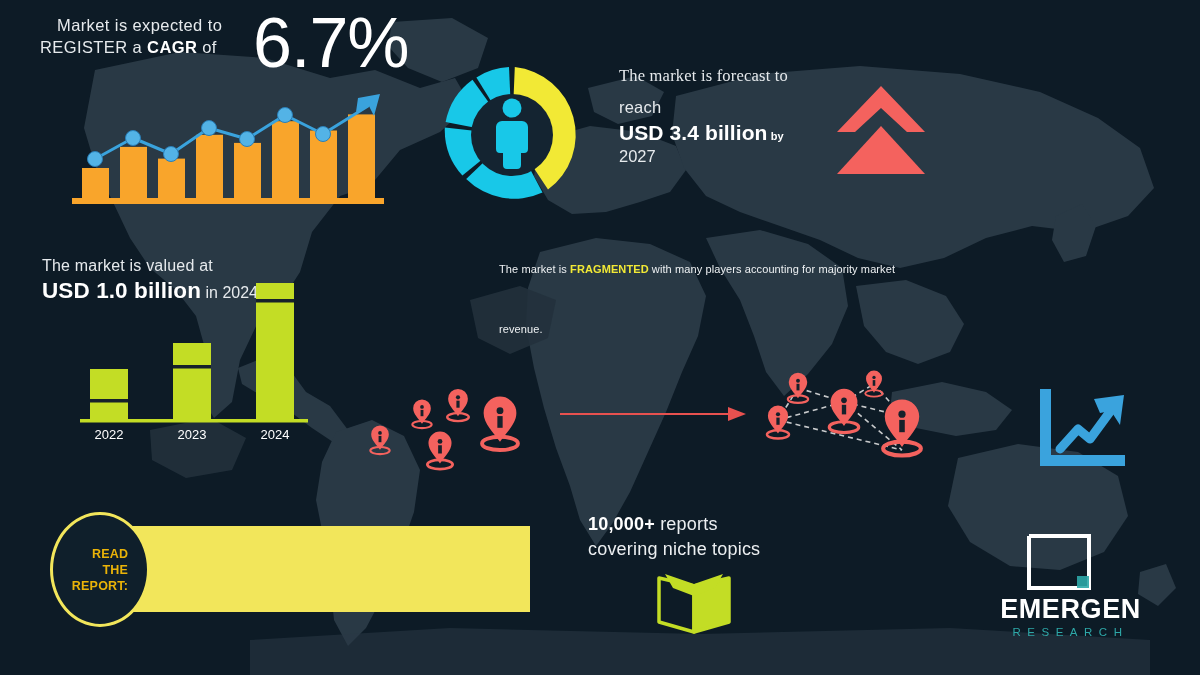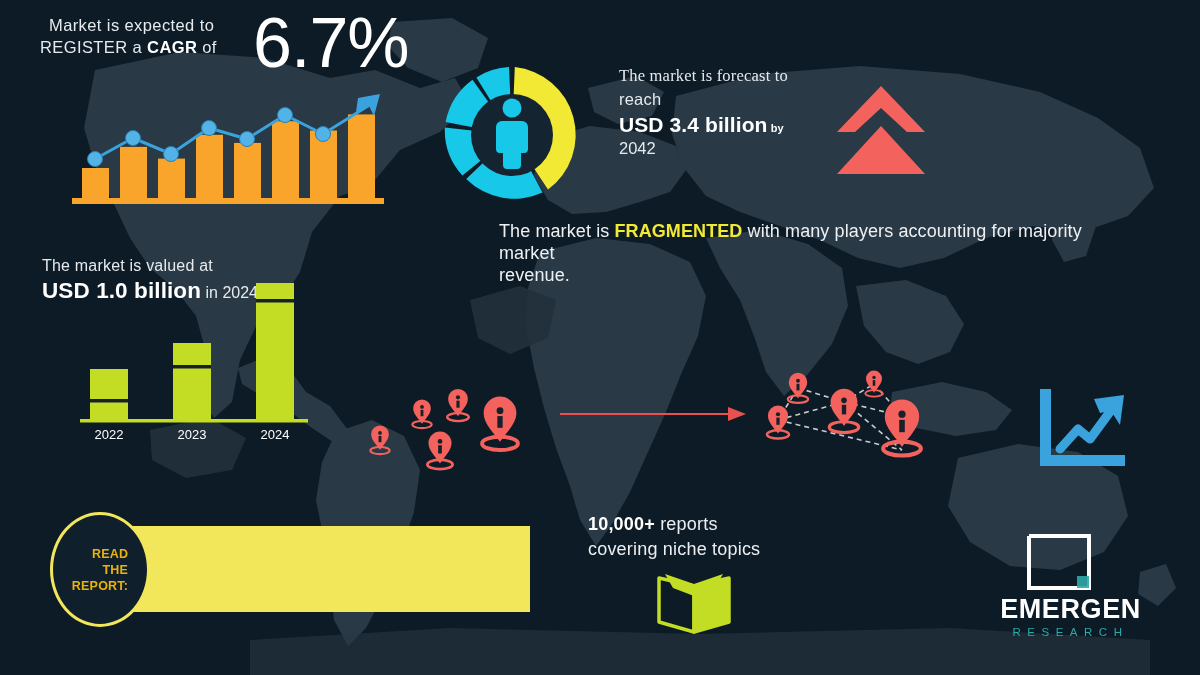--- a/index.html
+++ b/index.html
@@ -11,49 +11,49 @@
     color:#ffffff;
   }
   #stage { position:absolute; inset:0; width:1200px; height:675px; overflow:hidden; }
 
   
   #mapLayer { position:absolute; inset:0; }
   #mapLayer svg { width:100%; height:100%; display:block; }
 
   
   #cagrBlock { position:absolute; left:40px; top:12px; width:360px; height:78px; }
-  #cagrLine1 { position:absolute; left:9px; top:4px;  font-size:16.5px; color:#e6eaed; letter-spacing:.4px;}
+  #cagrLine1 { position:absolute; left:17px; top:4px;  font-size:16.5px; color:#e6eaed; letter-spacing:.4px;}
   #cagrLine2 { position:absolute; left:0; top:26px; font-size:16.5px; color:#e6eaed; letter-spacing:.4px;}
   #cagrLine2 b { font-weight:700; color:#ffffff; }
   #cagrValue { position:absolute; left:213px; top:-4px; font-size:70px; font-weight:400;
                color:#ffffff; letter-spacing:-1px; line-height:1; }
 
   
   #orangeChart { position:absolute; left:68px; top:82px; width:320px; height:128px; }
   #orangeChart svg { width:100%; height:100%; display:block; overflow:visible;}
 
   
   #donut { position:absolute; left:432px; top:55px; width:160px; height:160px; }
   #donut svg { width:100%; height:100%; display:block; }
 
   
   #forecast { position:absolute; left:619px; top:66px; width:260px; }
   #fcL1 { font-size:16.5px; color:#e6eaed; letter-spacing:.2px;font-family:Liberation Serif, serif; }
-  #fcL2 { font-size:16.5px; color:#e6eaed; letter-spacing:.2px; margin-top:4px;}
+  #fcL2 { font-size:16.5px; color:#e6eaed; letter-spacing:.2px; margin-top:12px;}
   #fcL3 { font-size:21px; font-weight:700; color:#ffffff; margin-top:4px; letter-spacing:.1px;}
   #fcL3 span.small { font-size:11px; font-weight:700; }
   #fcL4 { font-size:16.5px; color:#e6eaed; margin-top:2px; }
 
   
   #redTri { position:absolute; left:833px; top:84px; width:96px; height:92px; }
   #redTri svg { width:100%; height:100%; display:block; }
 
   
   #fragBlock { position:absolute; left:499px; top:220px; width:640px; }
-  #fragBlock .ln { font-size:18px; color:#eef1f3; letter-spacing:.1px; line-height:22px;}
+  #fragBlock .ln { font-size:11px; color:#eef1f3; letter-spacing:.1px; line-height:22px;margin-top:38px;}
   #fragWord { color:#f2e935; font-weight:700; }
 
   
   #valued { position:absolute; left:42px; top:257px; width:300px; }
   #vL1 { font-size:16px; color:#e6eaed; letter-spacing:.2px; }
   #vL2 { margin-top:3px; }
   #vL2 .big { font-size:22.5px; font-weight:700; color:#ffffff; letter-spacing:.1px;}
   #vL2 .yr  { font-size:16px; font-weight:400; color:#e6eaed; }
 
   
@@ -214,21 +214,21 @@
         <path d="M70 66 h20 a6 6 0 0 1 6 6 v22 a4 4 0 0 1 -4 4 h-3 v12 a4 4 0 0 1 -4 4 h-10
                  a4 4 0 0 1 -4 -4 v-12 h-3 a4 4 0 0 1 -4 -4 v-22 a6 6 0 0 1 6 -6 z"></path>
       </g>
     </svg>
   </div>
 
   <div id="forecast">
     <div id="fcL1">The market is forecast to</div>
     <div id="fcL2">reach</div>
     <div id="fcL3"><span>USD 3.4 billion</span><span class="small"> by</span></div>
-    <div id="fcL4">2042</div>
+    <div id="fcL4">2027</div>
   </div>
 
   <div id="redTri">
     <svg viewBox="0 0 96 92" aria-hidden="true">
       <path d="M48 2 L92 48 L74 48 L48 24 L22 48 L4 48 Z" fill="#f4625e"></path>
       <path d="M48 42 L92 90 L4 90 Z" fill="#f4625e"></path>
     </svg>
   </div>
 
   <div id="fragBlock">

